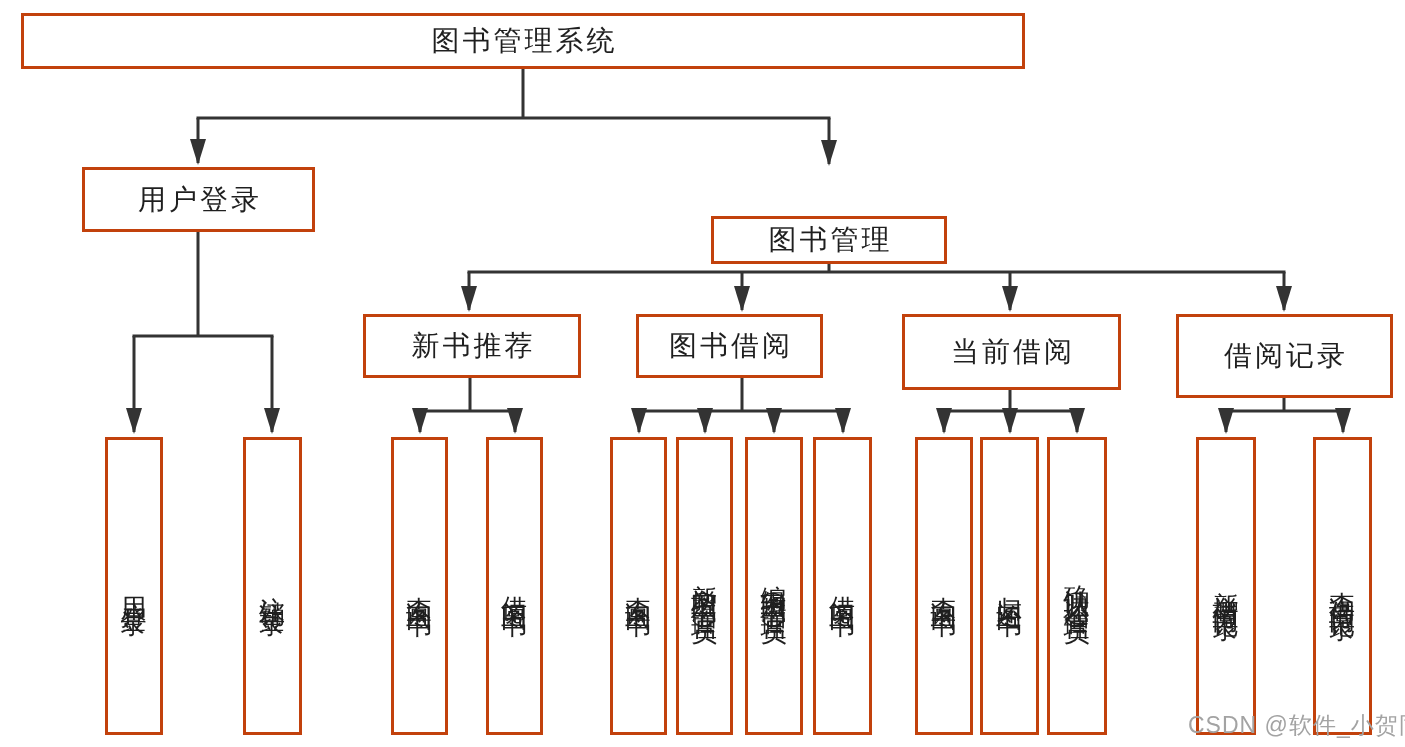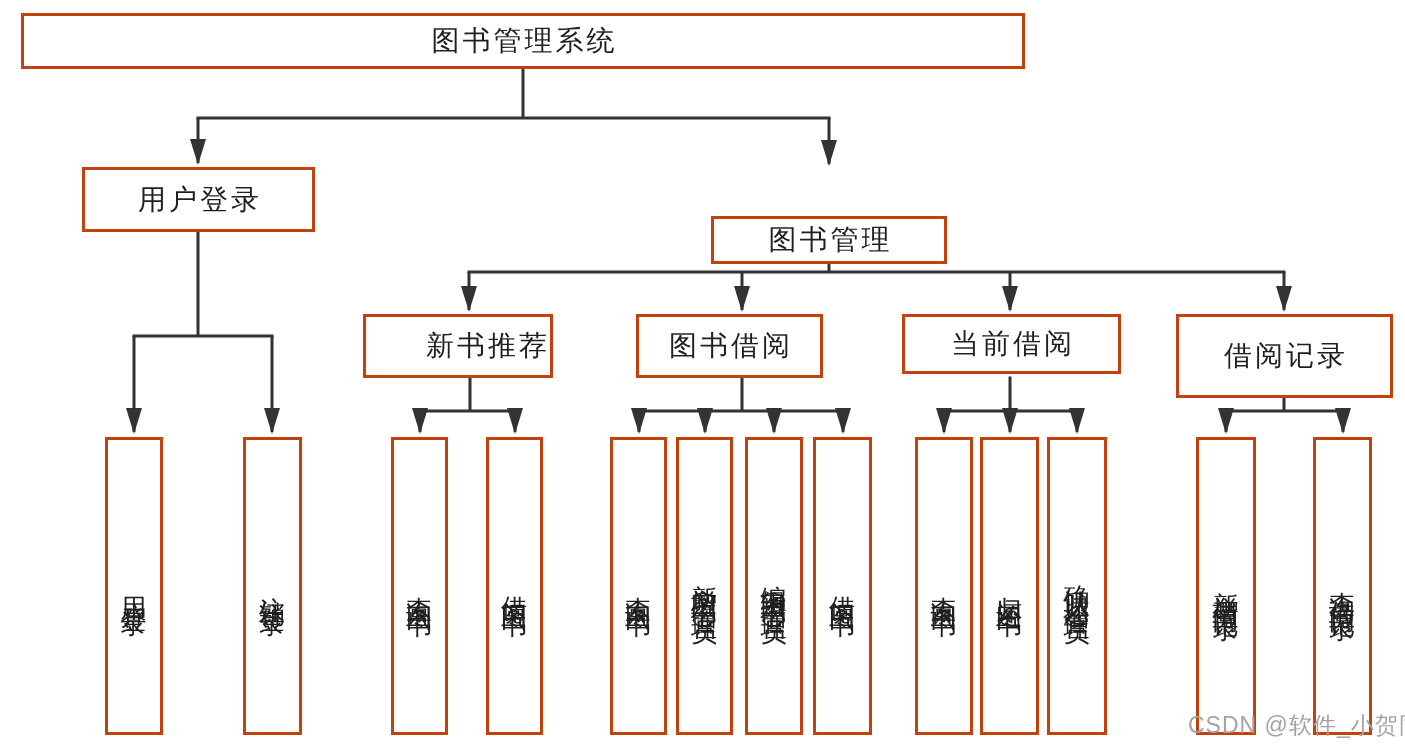--- a/index.html
+++ b/index.html
@@ -113,27 +113,27 @@
     <span class="label">图书管理系统</span>
   </div>
 
   <div class="node node-h" style="left:82px; top:167px; width:233px; height:65px;">
     <span class="label">用户登录</span>
   </div>
   <div class="node node-h" style="left:711px; top:168px; width:236px; height:48px;margin-top:48px;">
     <span class="label">图书管理</span>
   </div>
 
-  <div class="node node-h" style="left:363px; top:314px; width:190px; height:64px;justify-content:flex-end;">
+  <div class="node node-h" style="left:363px; top:314px; width:218px; height:64px;">
     <span class="label">新书推荐</span>
   </div>
   <div class="node node-h" style="left:636px; top:314px; width:187px; height:64px;">
     <span class="label">图书借阅</span>
   </div>
-  <div class="node node-h" style="left:902px; top:314px; width:219px; height:60px;">
+  <div class="node node-h" style="left:902px; top:314px; width:219px; height:76px;">
     <span class="label">当前借阅</span>
   </div>
   <div class="node node-h" style="left:1176px; top:314px; width:217px; height:84px;">
     <span class="label">借阅记录</span>
   </div>
 
   <div class="node node-v" style="left:105px; top:437px; width:58px; height:298px;">
     <span class="label">用户登录</span>
   </div>
   <div class="node node-v" style="left:243px; top:437px; width:59px; height:298px;">

